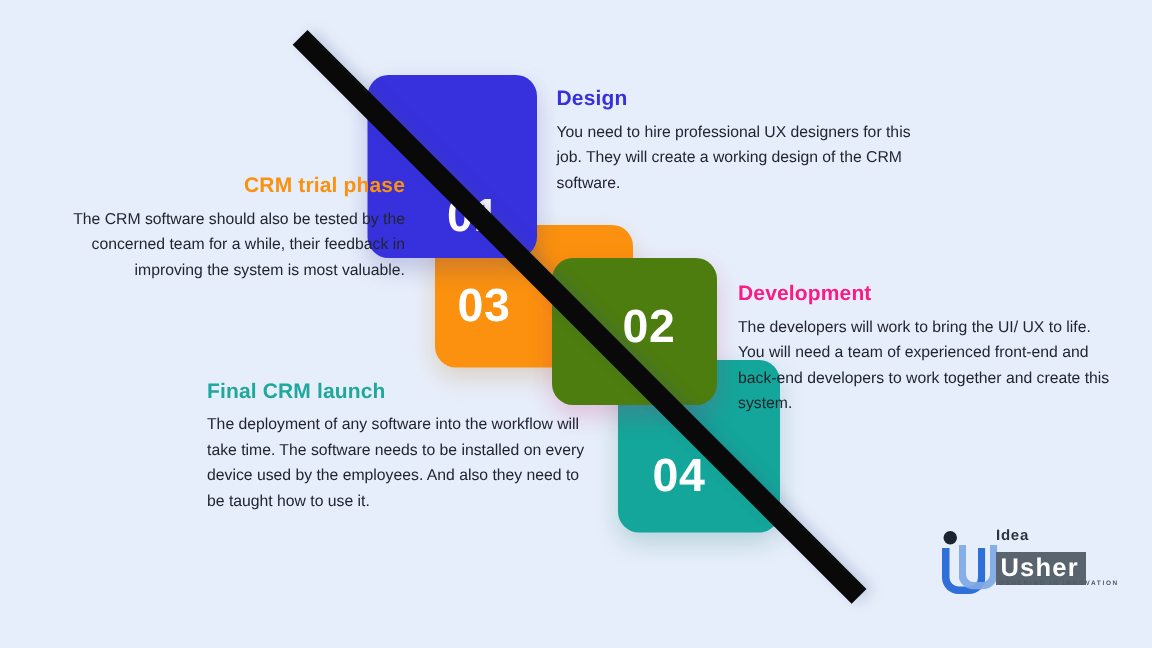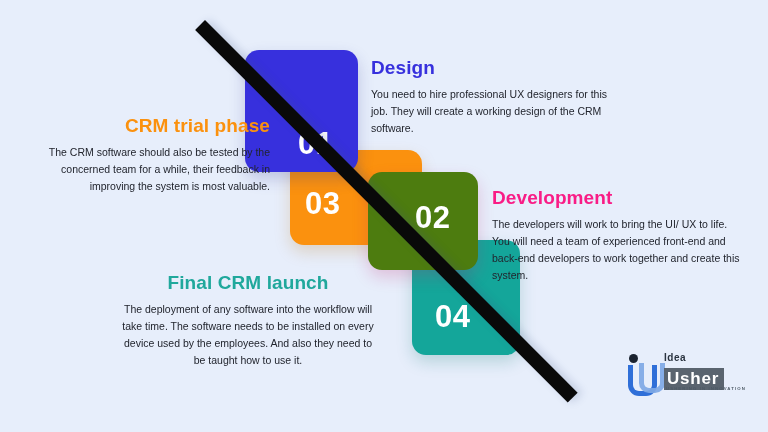--- a/index.html
+++ b/index.html
@@ -96,21 +96,21 @@
   }
   .card-04 .num { left: 23px; top: 61px; }
 
   
   .step-text {
     position: absolute;
     z-index: 30;
   }
   .step-title {
     font-weight: bold;
-    font-size: 19px;
+    font-size: 14px;
     line-height: 1.1;
     margin: 0 0 7px 0;
     letter-spacing: 0.1px;
   }
   .step-body {
     font-size: 10.5px;
     line-height: 1.62;
     color: #22252e;
     font-weight: normal;
     margin: 0;
@@ -134,25 +134,24 @@
 
   .text-03 {
     left: 22px;
     top: 116px;
     width: 248px;
     text-align: right;
   }
   .text-03 .step-title { color: #fb910e; }
 
   .text-04 {
-    left: 122px;
+    left: 138px;
     top: 253px;
     width: 252px;
-    text-align: center;
-    margin-top: 20px;
+    text-align: left;
   }
   .text-04 .step-title { color: #20a89c; }
 
   
   .logo {
     position: absolute;
     left: 626px;
     top: 352px;
     width: 130px;
     height: 42px;

